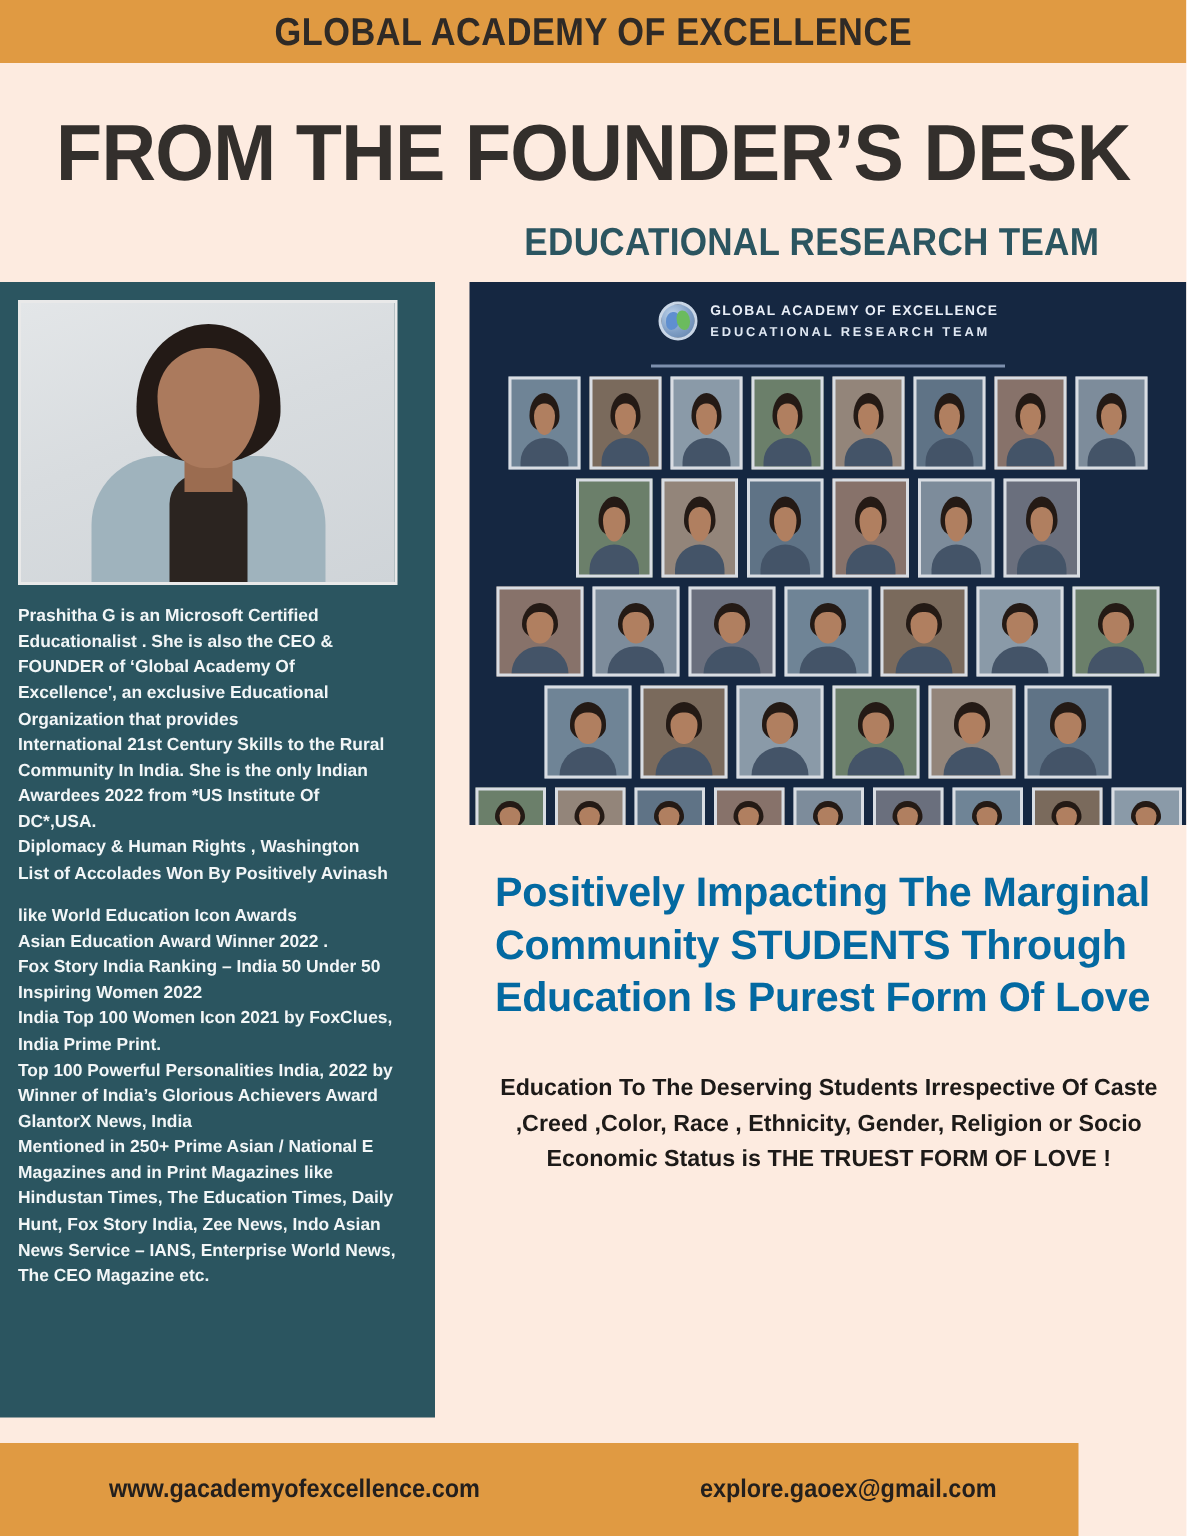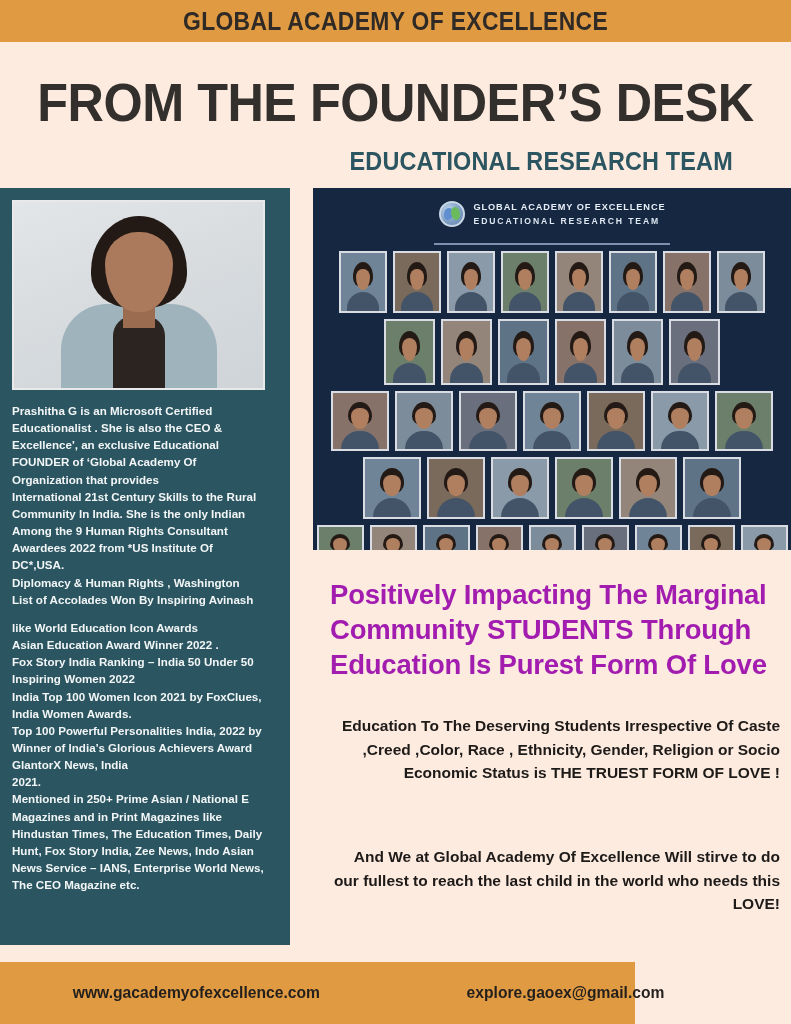--- a/index.html
+++ b/index.html
@@ -231,41 +231,41 @@
   }
 
   
   .headline {
     position: absolute;
     left: 330px; top: 578px;
     width: 445px;
     font-size: 27.5px;
     font-weight: bold;
     line-height: 1.27;
-    color: #a21caf;
+    color: #0369a1;
     letter-spacing: -0.2px;
   }
   .body-block {
     position: absolute;
     left: 325px;
     width: 455px;
-    text-align: right;
+    text-align: center;
     font-size: 15.5px;
     font-weight: bold;
     line-height: 1.52;
     color: #1d1a18;
   }
   #para1 { top: 714px; }
   #para2 { top: 845px; }
 
   
   .footer {
     position: absolute;
     left: 0; bottom: 0;
-    width: 635px; height: 62px;
+    width: 719px; height: 62px;
     background: #E09A42;
     display: flex;
     align-items: center;
   }
   .footer-item {
     font-size: 17px;
     font-weight: bold;
     color: #231f1d;
     transform: scaleX(0.92);
     white-space: nowrap;
@@ -290,43 +290,41 @@
       <div class="fp-body"></div>
       <div class="fp-inner"></div>
       <div class="fp-neck"></div>
       <div class="fp-hair"></div>
       <div class="fp-face"></div>
     </div>
     <div class="left-text">
       <div id="bio-lines">
           <p>Prashitha G is an Microsoft Certified</p>
           <p>Educationalist . She is also the CEO &amp;</p>
+          <p>FOUNDER of ‘Global Academy Of</p>
           <p>Excellence', an exclusive Educational</p>
-          <p>FOUNDER of ‘Global Academy Of</p>
           <p>Organization that provides</p>
           <p>International 21st Century Skills to the Rural</p>
           <p>Community In India. She is the only Indian</p>
-          <p>Among the 9 Human Rights Consultant</p>
           <p>Awardees 2022 from *US Institute Of</p>
           <p>DC*,USA.</p>
           <p>Diplomacy &amp; Human Rights , Washington</p>
-          <p>List of Accolades Won By Inspiring Avinash</p>
+          <p>List of Accolades Won By Positively Avinash</p>
         </div>
       <div class="gap"></div>
       <div id="accolade-lines">
           <p>like World Education Icon Awards</p>
           <p>Asian Education Award Winner 2022 .</p>
           <p>Fox Story India Ranking – India 50 Under 50</p>
           <p>Inspiring Women 2022</p>
           <p>India Top 100 Women Icon 2021 by FoxClues,</p>
-          <p>India Women Awards.</p>
+          <p>India Prime Print.</p>
           <p>Top 100 Powerful Personalities India, 2022 by</p>
           <p>Winner of India’s Glorious Achievers Award</p>
           <p>GlantorX News, India</p>
-          <p>2021.</p>
           <p>Mentioned in 250+ Prime Asian / National E</p>
           <p>Magazines and in Print Magazines like</p>
           <p>Hindustan Times, The Education Times, Daily</p>
           <p>Hunt, Fox Story India, Zee News, Indo Asian</p>
           <p>News Service – IANS, Enterprise World News,</p>
           <p>The CEO Magazine etc.</p>
         </div>
     </div>
   </div>
 
@@ -519,20 +517,19 @@
           <div class="tile" style="width: 47px; height: 45px; background: rgb(138, 154, 168);">
             <div class="h"></div>
             <div class="f"></div>
           </div>
         </div>
       </div>
   </div>
 
   <div class="headline">Positively Impacting The Marginal Community STUDENTS Through Education Is Purest Form Of Love</div>
   <div class="body-block" id="para1">Education To The Deserving Students Irrespective Of Caste ,Creed ,Color, Race , Ethnicity, Gender, Religion or Socio Economic Status is THE TRUEST FORM OF LOVE !</div>
-  <div class="body-block" id="para2">And We at Global Academy Of Excellence Will stirve to do our fullest to reach the last child in the world who needs this LOVE!</div>
 
   <div class="footer">
     <div class="footer-item" id="footer-site">www.gacademyofexcellence.com</div>
     <div class="footer-item" id="footer-mail">explore.gaoex@gmail.com</div>
   </div>
 
 </div>
 
 </body></html>

